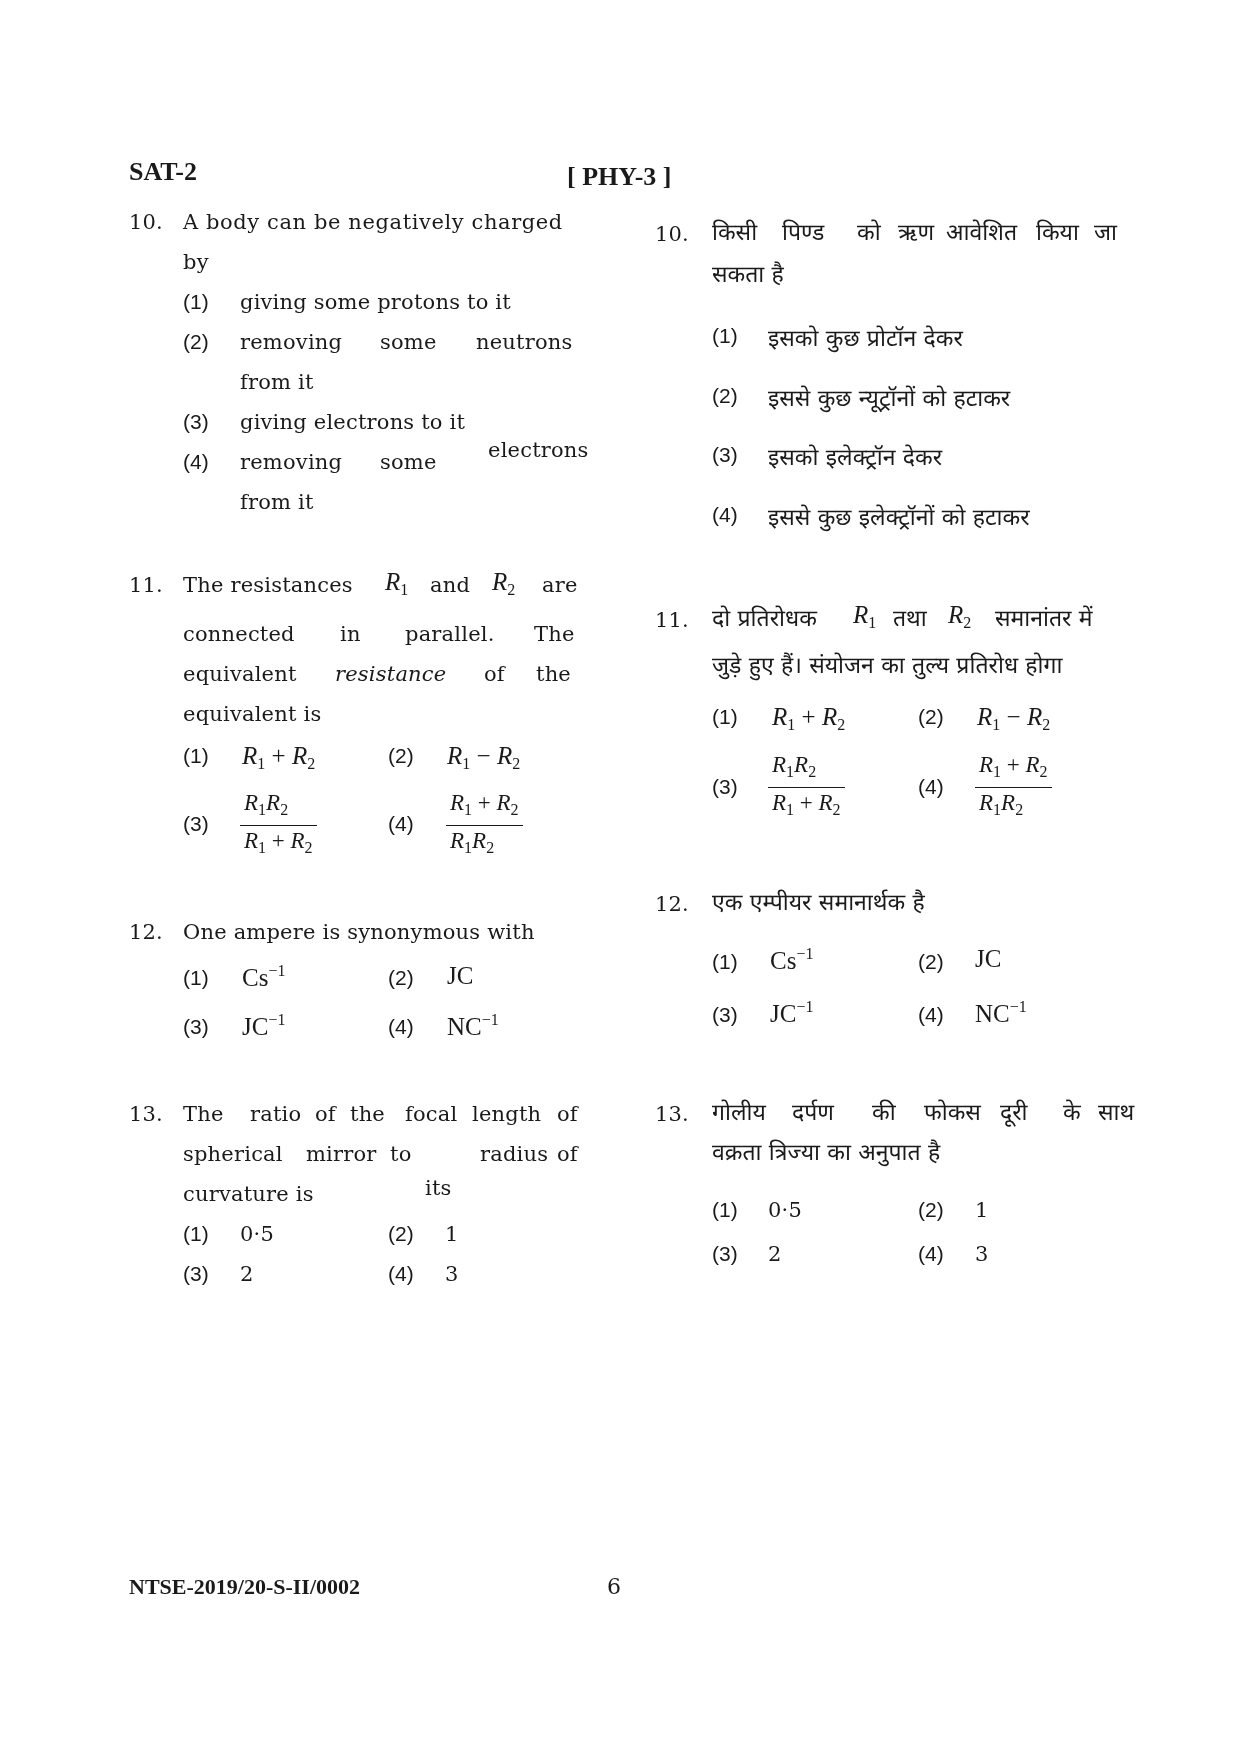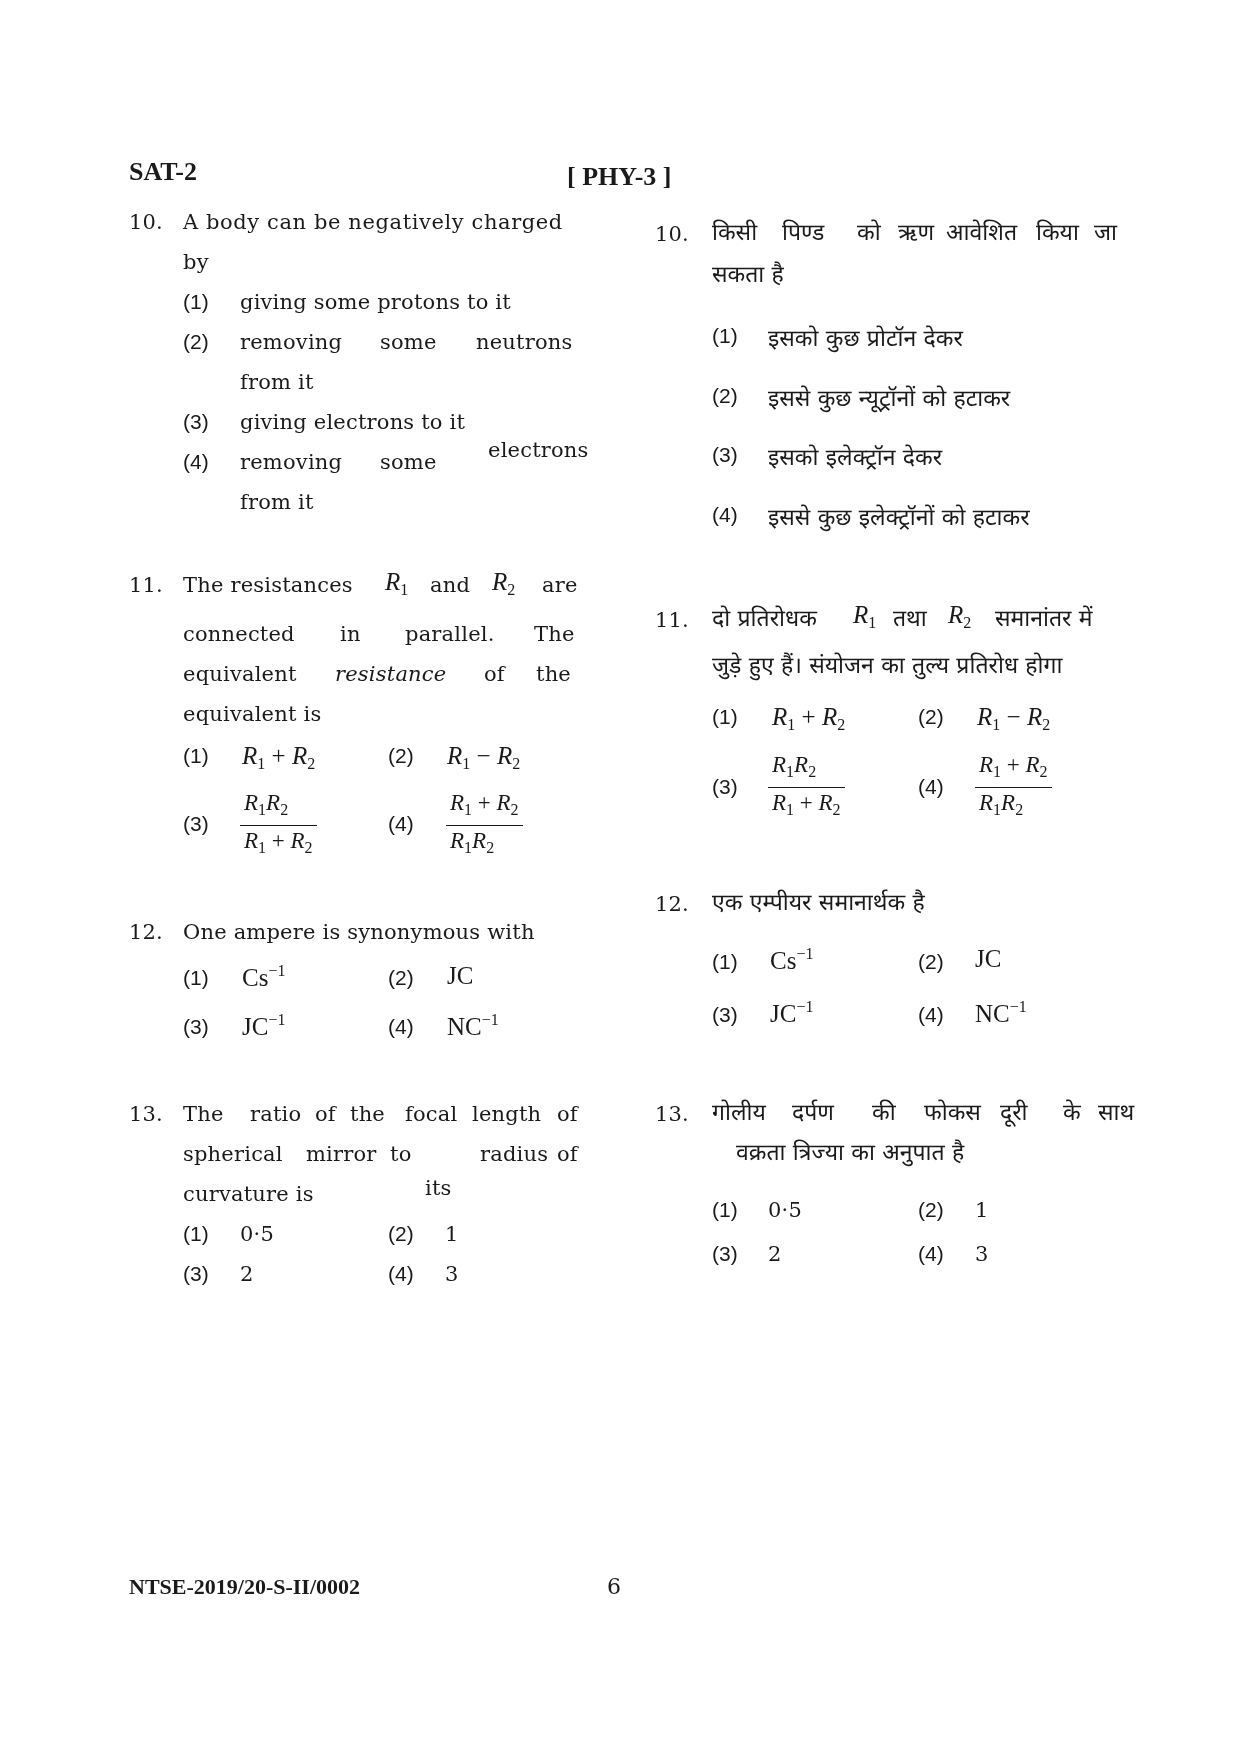--- a/index.html
+++ b/index.html
@@ -201,21 +201,21 @@
 
   <div>
     <span class="abs en" style="left:655px; top:1094px;">13.</span>
     <span class="abs hi" style="left:712px; top:1090px;">गोलीय</span>
     <span class="abs hi" style="left:792px; top:1090px;">दर्पण</span>
     <span class="abs hi" style="left:872px; top:1090px;">की</span>
     <span class="abs hi" style="left:924px; top:1090px;">फोकस</span>
     <span class="abs hi" style="left:1000px; top:1090px;">दूरी</span>
     <span class="abs hi" style="left:1063px; top:1090px;">के</span>
     <span class="abs hi" style="left:1098px; top:1090px;">साथ</span>
-    <span class="abs hi" style="left:736px; top:1130px;">वक्रता त्रिज्या का अनुपात है</span>
+    <span class="abs hi" style="left:712px; top:1130px;">वक्रता त्रिज्या का अनुपात है</span>
 
     <span class="abs opt-n" style="left:712px; top:1198px;">(1)</span>
     <span class="abs en" style="left:768px; top:1190px;">0·5</span>
     <span class="abs opt-n" style="left:918px; top:1198px;">(2)</span>
     <span class="abs en" style="left:975px; top:1190px;">1</span>
 
     <span class="abs opt-n" style="left:712px; top:1242px;">(3)</span>
     <span class="abs en" style="left:768px; top:1234px;">2</span>
     <span class="abs opt-n" style="left:918px; top:1242px;">(4)</span>
     <span class="abs en" style="left:975px; top:1234px;">3</span>

